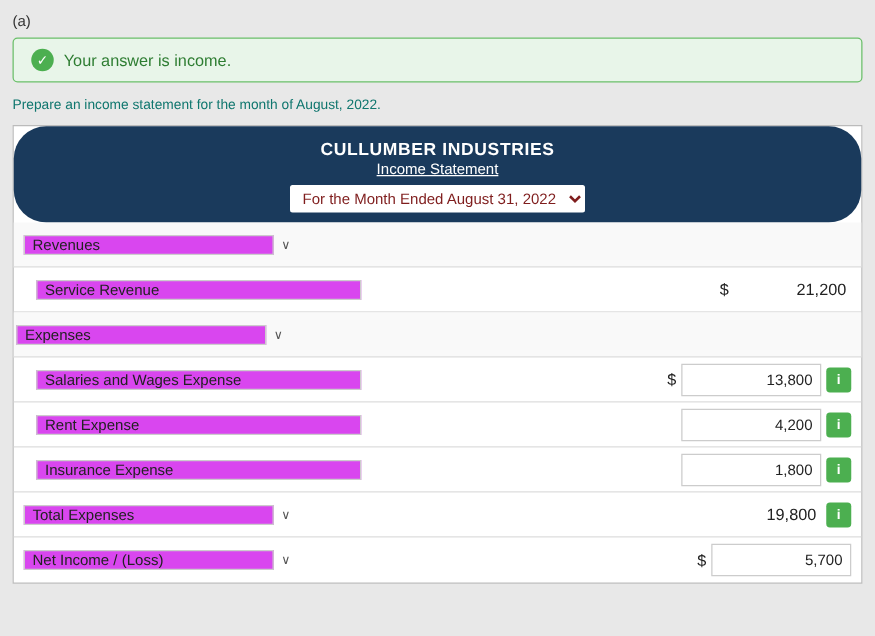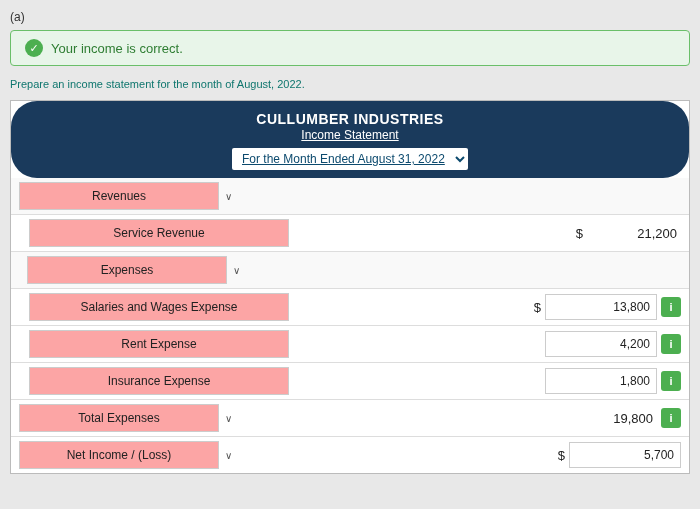--- a/index.html
+++ b/index.html
@@ -68,45 +68,43 @@
       text-decoration: underline;
     }
     .statement-header .period-row {
       margin-top: 6px;
       display: flex;
       justify-content: center;
       align-items: center;
     }
     .period-select {
       background: #fff;
-      color: #0c4a6e;
+      color: #7f1d1d;
       border: none;
       font-size: 12px;
       padding: 3px 6px;
       border-radius: 2px;
       cursor: pointer;
-      text-decoration: underline;
     }
     .statement-body {
       padding: 0;
     }
     .label-cell {
       display: flex;
       align-items: center;
       gap: 4px;
     }
     .label-input {
       border: 1px solid #ccc;
-      background: #fca5a5;
+      background: #d946ef;
       padding: 3px 6px;
       font-size: 12px;
-      height: 28px;
+      height: 16px;
       color: #222;
       width: 200px;
-      text-align: center;
     }
     .label-input.wide {
       width: 260px;
     }
     .chevron {
       font-size: 10px;
       color: #555;
       margin-left: 2px;
     }
     .spacer { flex: 1; }
@@ -168,21 +166,21 @@
       display: flex;
       align-items: center;
       min-height: 36px;
       padding: 4px 8px;
       border-bottom: 1px solid #ddd;
     }
     .row-expenses {
       display: flex;
       align-items: center;
       min-height: 36px;
-      padding: 4px 16px;
+      padding: 4px 2px;
       border-bottom: 1px solid #ddd;
       background: #f9f9f9;
     }
     .row-expense-item {
       display: flex;
       align-items: center;
       min-height: 36px;
       padding: 4px 8px;
       border-bottom: 1px solid #ddd;
     }
@@ -200,21 +198,21 @@
       padding: 4px 8px;
     }
   </style>
 </head>
 <body>
 
 <div class="page-label">(a)</div>
 
 <div class="correct-banner">
   <div class="checkmark-icon">✓</div>
-  <span>Your income is correct.</span>
+  <span>Your answer is income.</span>
 </div>
 
 <div class="instruction">Prepare an income statement for the month of August, 2022.</div>
 
 <div class="statement-container">
 
   <div class="statement-header">
     <div class="company-name">CULLUMBER INDUSTRIES</div>
     <div class="statement-type">Income Statement</div>
     <div class="period-row">

